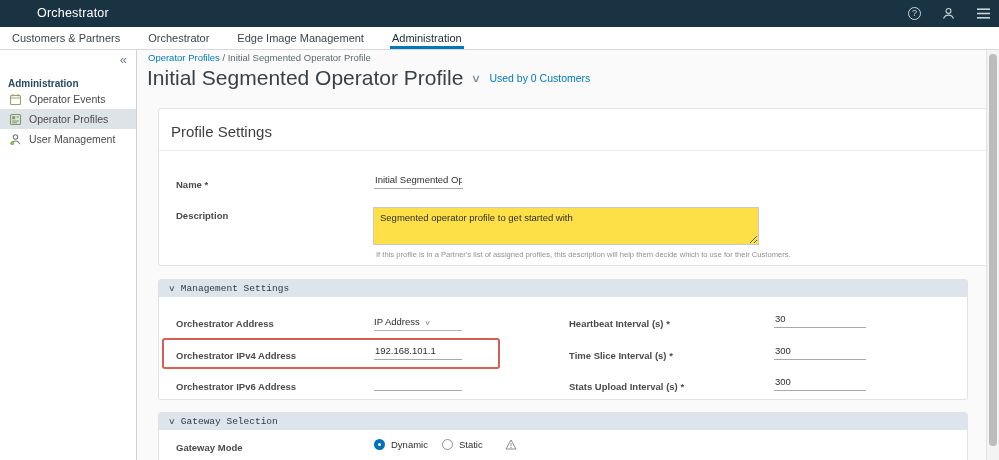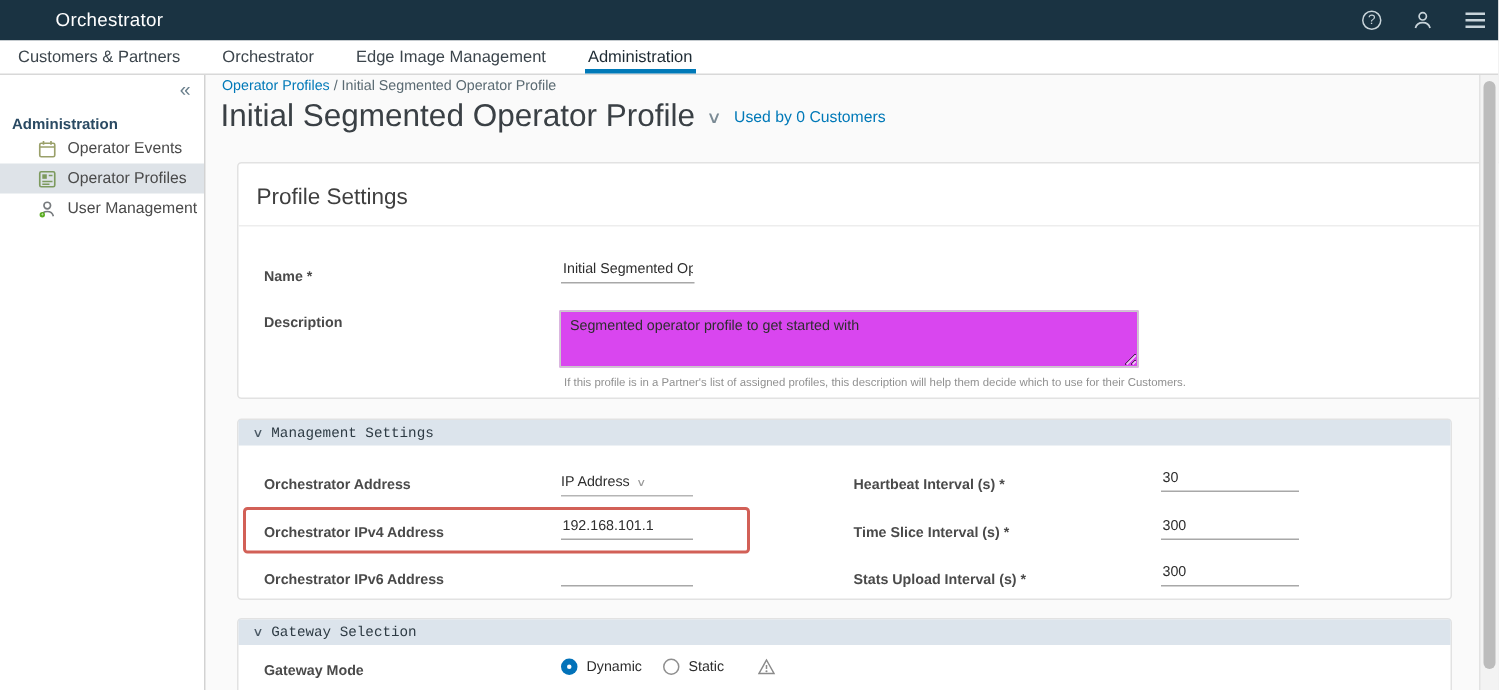--- a/index.html
+++ b/index.html
@@ -20,21 +20,21 @@
         border-bottom:1px solid #d8d8d8;display:flex;align-items:stretch;gap:24px;padding-left:10px;}
   .tab{display:flex;align-items:center;font-size:11px;color:#3c454c;cursor:pointer;padding:0 2px;}
   .tab.active{color:#1d2a33;border-bottom:3px solid #0079b8;padding-top:3px;}
 
   
   .sidebar{position:absolute;left:0;top:50px;width:137px;height:410px;background:#ffffff;
         border-right:1px solid #d2d2d2;}
   .collapse-btn{position:absolute;right:9px;top:2px;font-size:13px;color:#6a7f8c;cursor:pointer;}
   .side-section-title{position:absolute;left:8px;top:28px;font-size:10px;font-weight:700;color:#2a4a63;}
   .side-items{position:absolute;left:0;top:39px;width:100%;}
-  .side-item{height:20px;display:flex;align-items:center;gap:7px;padding-left:25px;
+  .side-item{height:20px;display:flex;align-items:center;gap:7px;padding-left:9px;
         font-size:10.5px;color:#4a4a4a;cursor:pointer;}
   .side-item.selected{background:#dee3e8;}
   .side-item svg{flex:0 0 auto;}
 
   
   .breadcrumb{position:absolute;left:148px;top:52px;font-size:9.5px;color:#5a6a72;}
   .breadcrumb .bc-link{color:#0079b8;cursor:pointer;}
   .title-row{position:absolute;left:147px;top:66px;display:flex;align-items:center;gap:9px;}
   .page-title{font-size:21px;font-weight:300;color:#3a4045;margin:0;}
   .title-caret{font-size:11px;color:#7a8a94;cursor:pointer;transform:scaleX(1.3);}
@@ -44,21 +44,21 @@
   .card1{left:158px;top:108px;width:954px;height:158px;}
   .card-header{height:42px;border-bottom:1px solid #ededed;}
   .card-header h2{margin:0;padding:14px 0 0 12px;font-size:15px;font-weight:400;color:#3f3f3f;}
 
   .f-label{position:absolute;font-size:9.5px;font-weight:700;color:#4a4a4a;white-space:nowrap;}
   .f-value{position:absolute;font-size:9.5px;color:#2e2e2e;white-space:nowrap;}
   .uline-input{border:none;outline:none;background:transparent;border-bottom:1px solid #a8a8a8;
         font-family:"Liberation Sans",sans-serif;font-size:9.5px;color:#2e2e2e;padding:1px 1px 3px;}
   .desc-area{position:absolute;left:214px;top:98px;width:386px;height:38px;border:1px solid #c9c9c9;
         font-family:"Liberation Sans",sans-serif;font-size:9.5px;color:#2e2e2e;padding:4px 6px;
-        resize:both;overflow:hidden;background:#d946ef;}
+        resize:both;overflow:hidden;background:#fde047;}
   .helper{position:absolute;left:217px;top:141px;font-size:7.6px;color:#909090;white-space:nowrap;}
 
   .section{position:absolute;background:#ffffff;border:1px solid #e2e2e2;border-radius:3px;}
   .sec2{left:158px;top:279px;width:810px;height:121px;}
   .sec3{left:158px;top:412px;width:810px;height:52px;}
   .sec-bar{height:17px;background:#dce4ec;display:flex;align-items:center;gap:6px;padding-left:10px;cursor:pointer;}
   .sec-caret{font-size:8px;color:#4c5a66;transform:scaleX(1.3);}
   .sec-title{font-size:9.5px;color:#2e3b44;font-family:Liberation Mono, monospace;}
 
   .select-ctl{display:flex;align-items:baseline;gap:5px;border-bottom:1px solid #b5b5b5;

